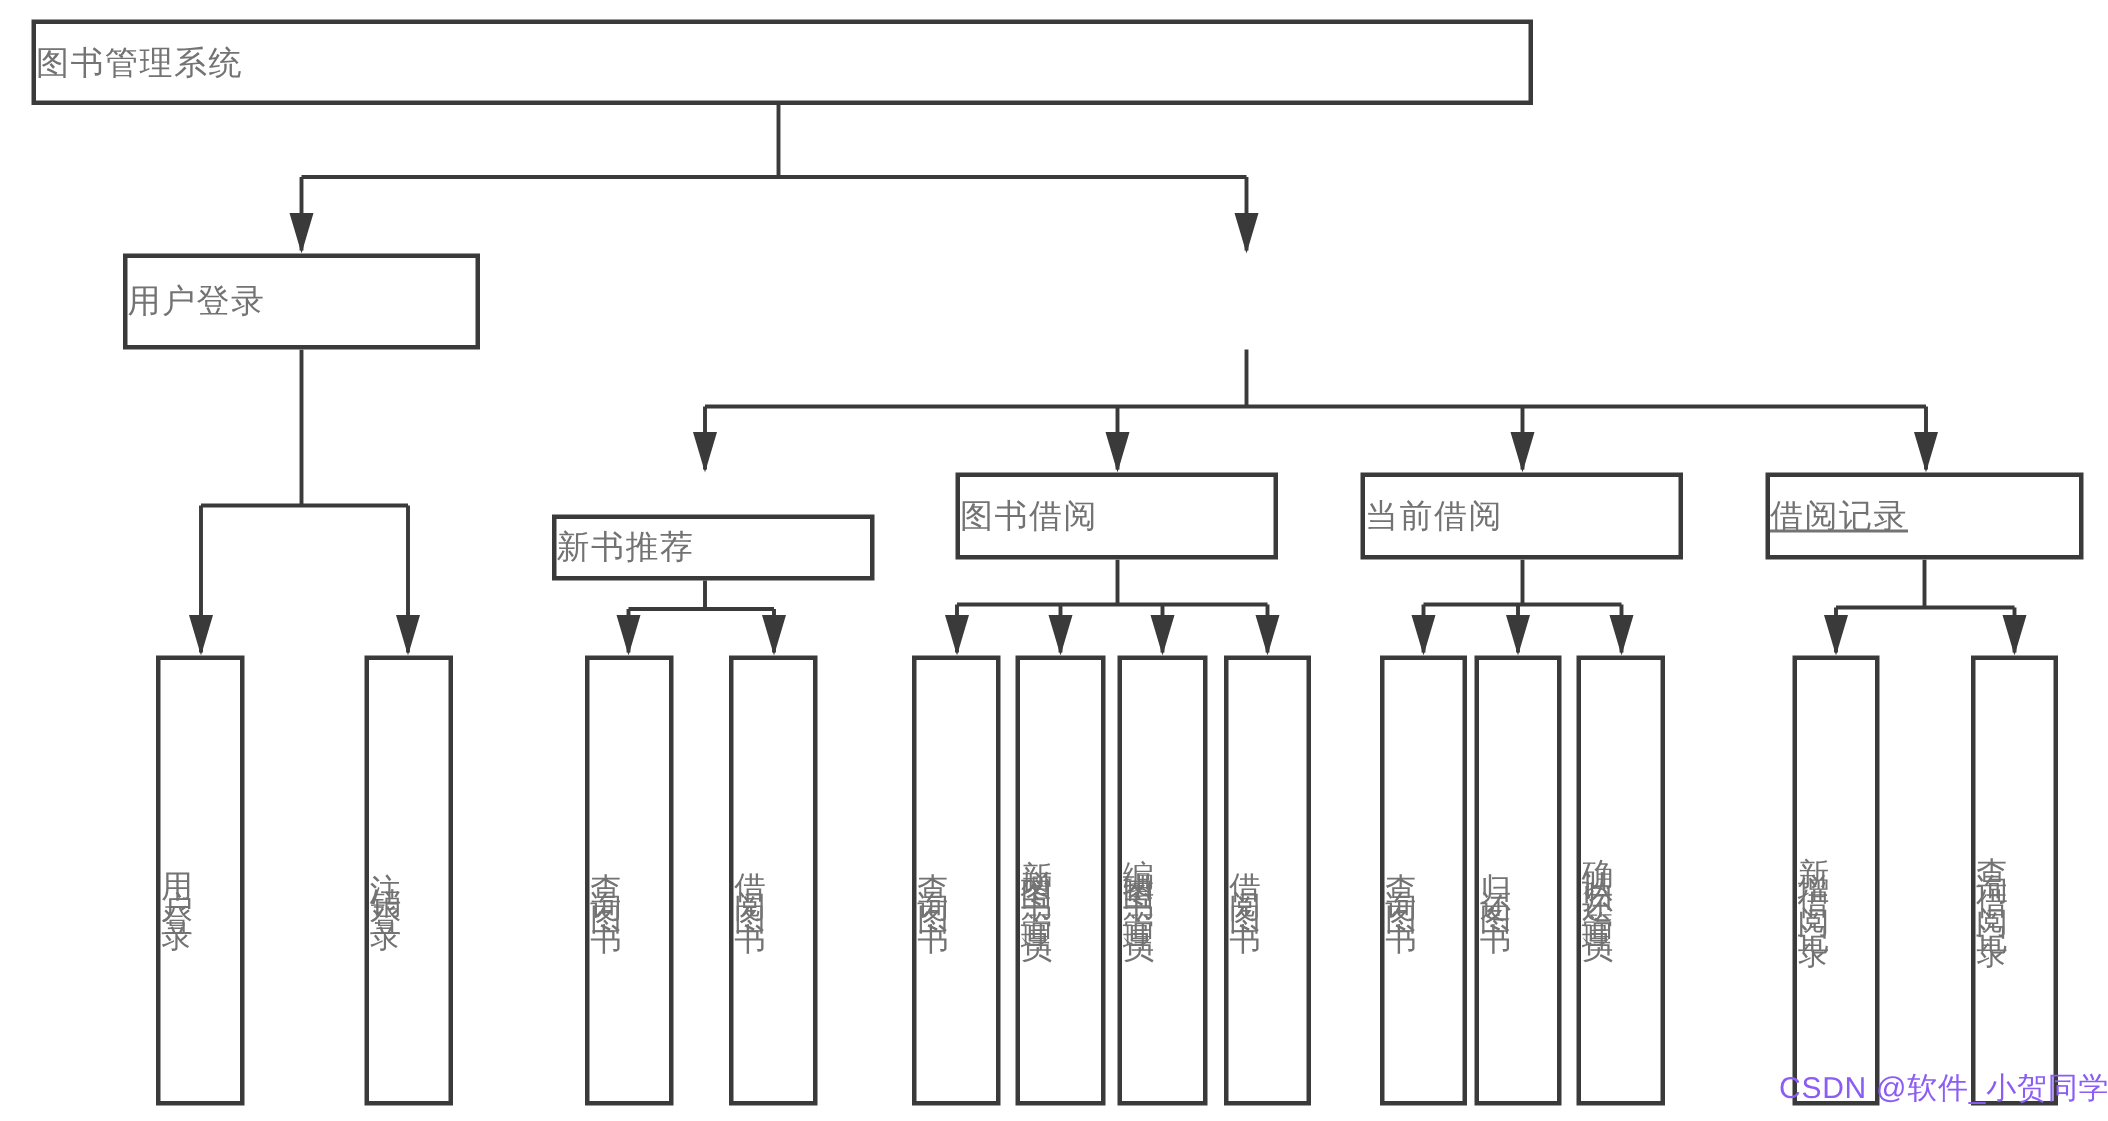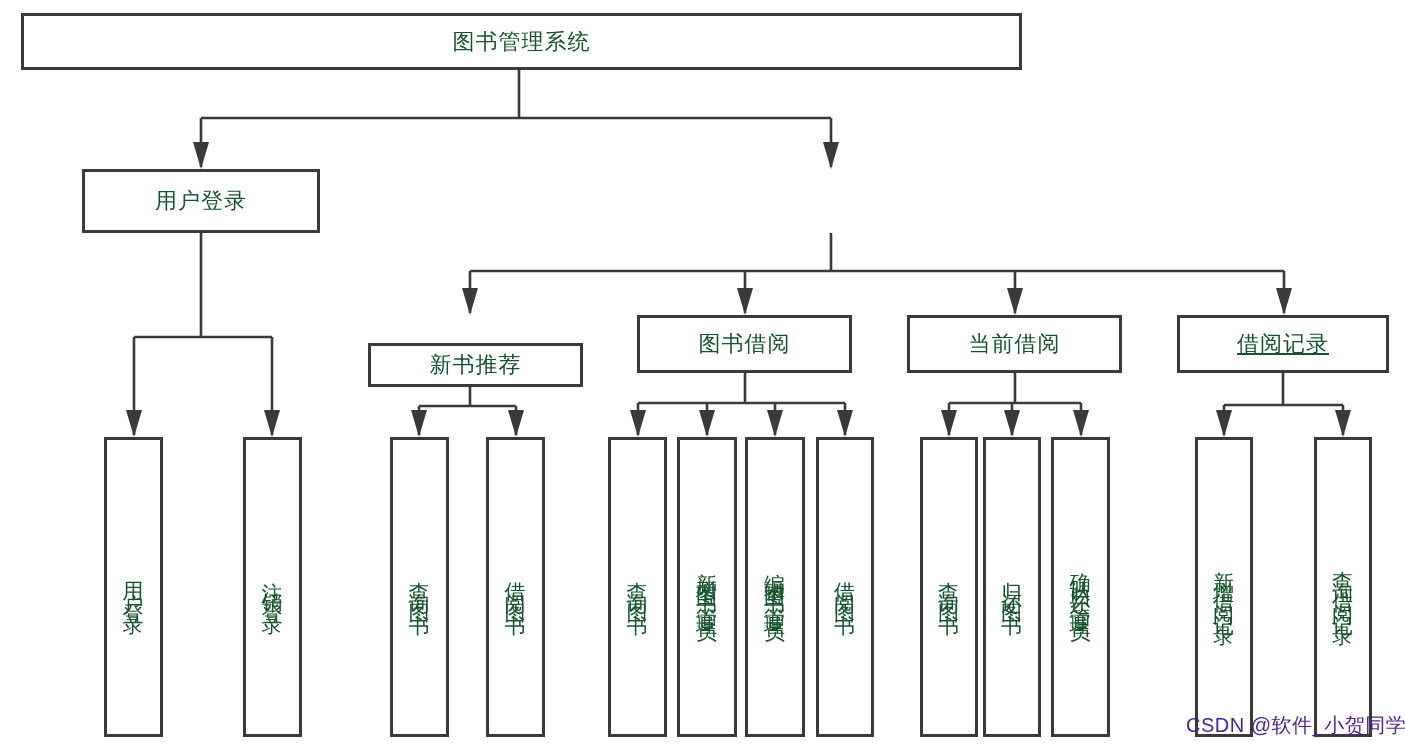--- a/index.html
+++ b/index.html
@@ -23,42 +23,42 @@
     stroke-width: 2.6;
   }
   .wires polygon { fill: #3a3a3a; stroke: none; }
   .node {
     position: absolute;
     box-sizing: border-box;
     background: #ffffff;
     border: 3px solid #3a3a3a;
     display: flex;
     align-items: center;
-    justify-content: center;
-    color: #14532d;
+    justify-content: flex-start;
+    color: #737373;
     font-size: 22px;
     letter-spacing: 1px;
     z-index: 1;
     white-space: nowrap;
   }
   .leaf { font-size: 21px; }
   .vtext {
     writing-mode: vertical-rl;
     text-orientation: mixed;
     line-height: 1;
     letter-spacing: 11px;
     white-space: nowrap;
   }
   .leaf.tight .vtext { letter-spacing: 7px; }
   .watermark {
     position: absolute;
     left: 1186px;
     top: 712px;
     font-size: 20px;
-    color: #4c1d95;
+    color: #8b5cf6;
     letter-spacing: 0.5px;
     z-index: 5;
     white-space: nowrap;
   }
 </style>
 </head>
 <body>
 
 <div class="canvas">
 

